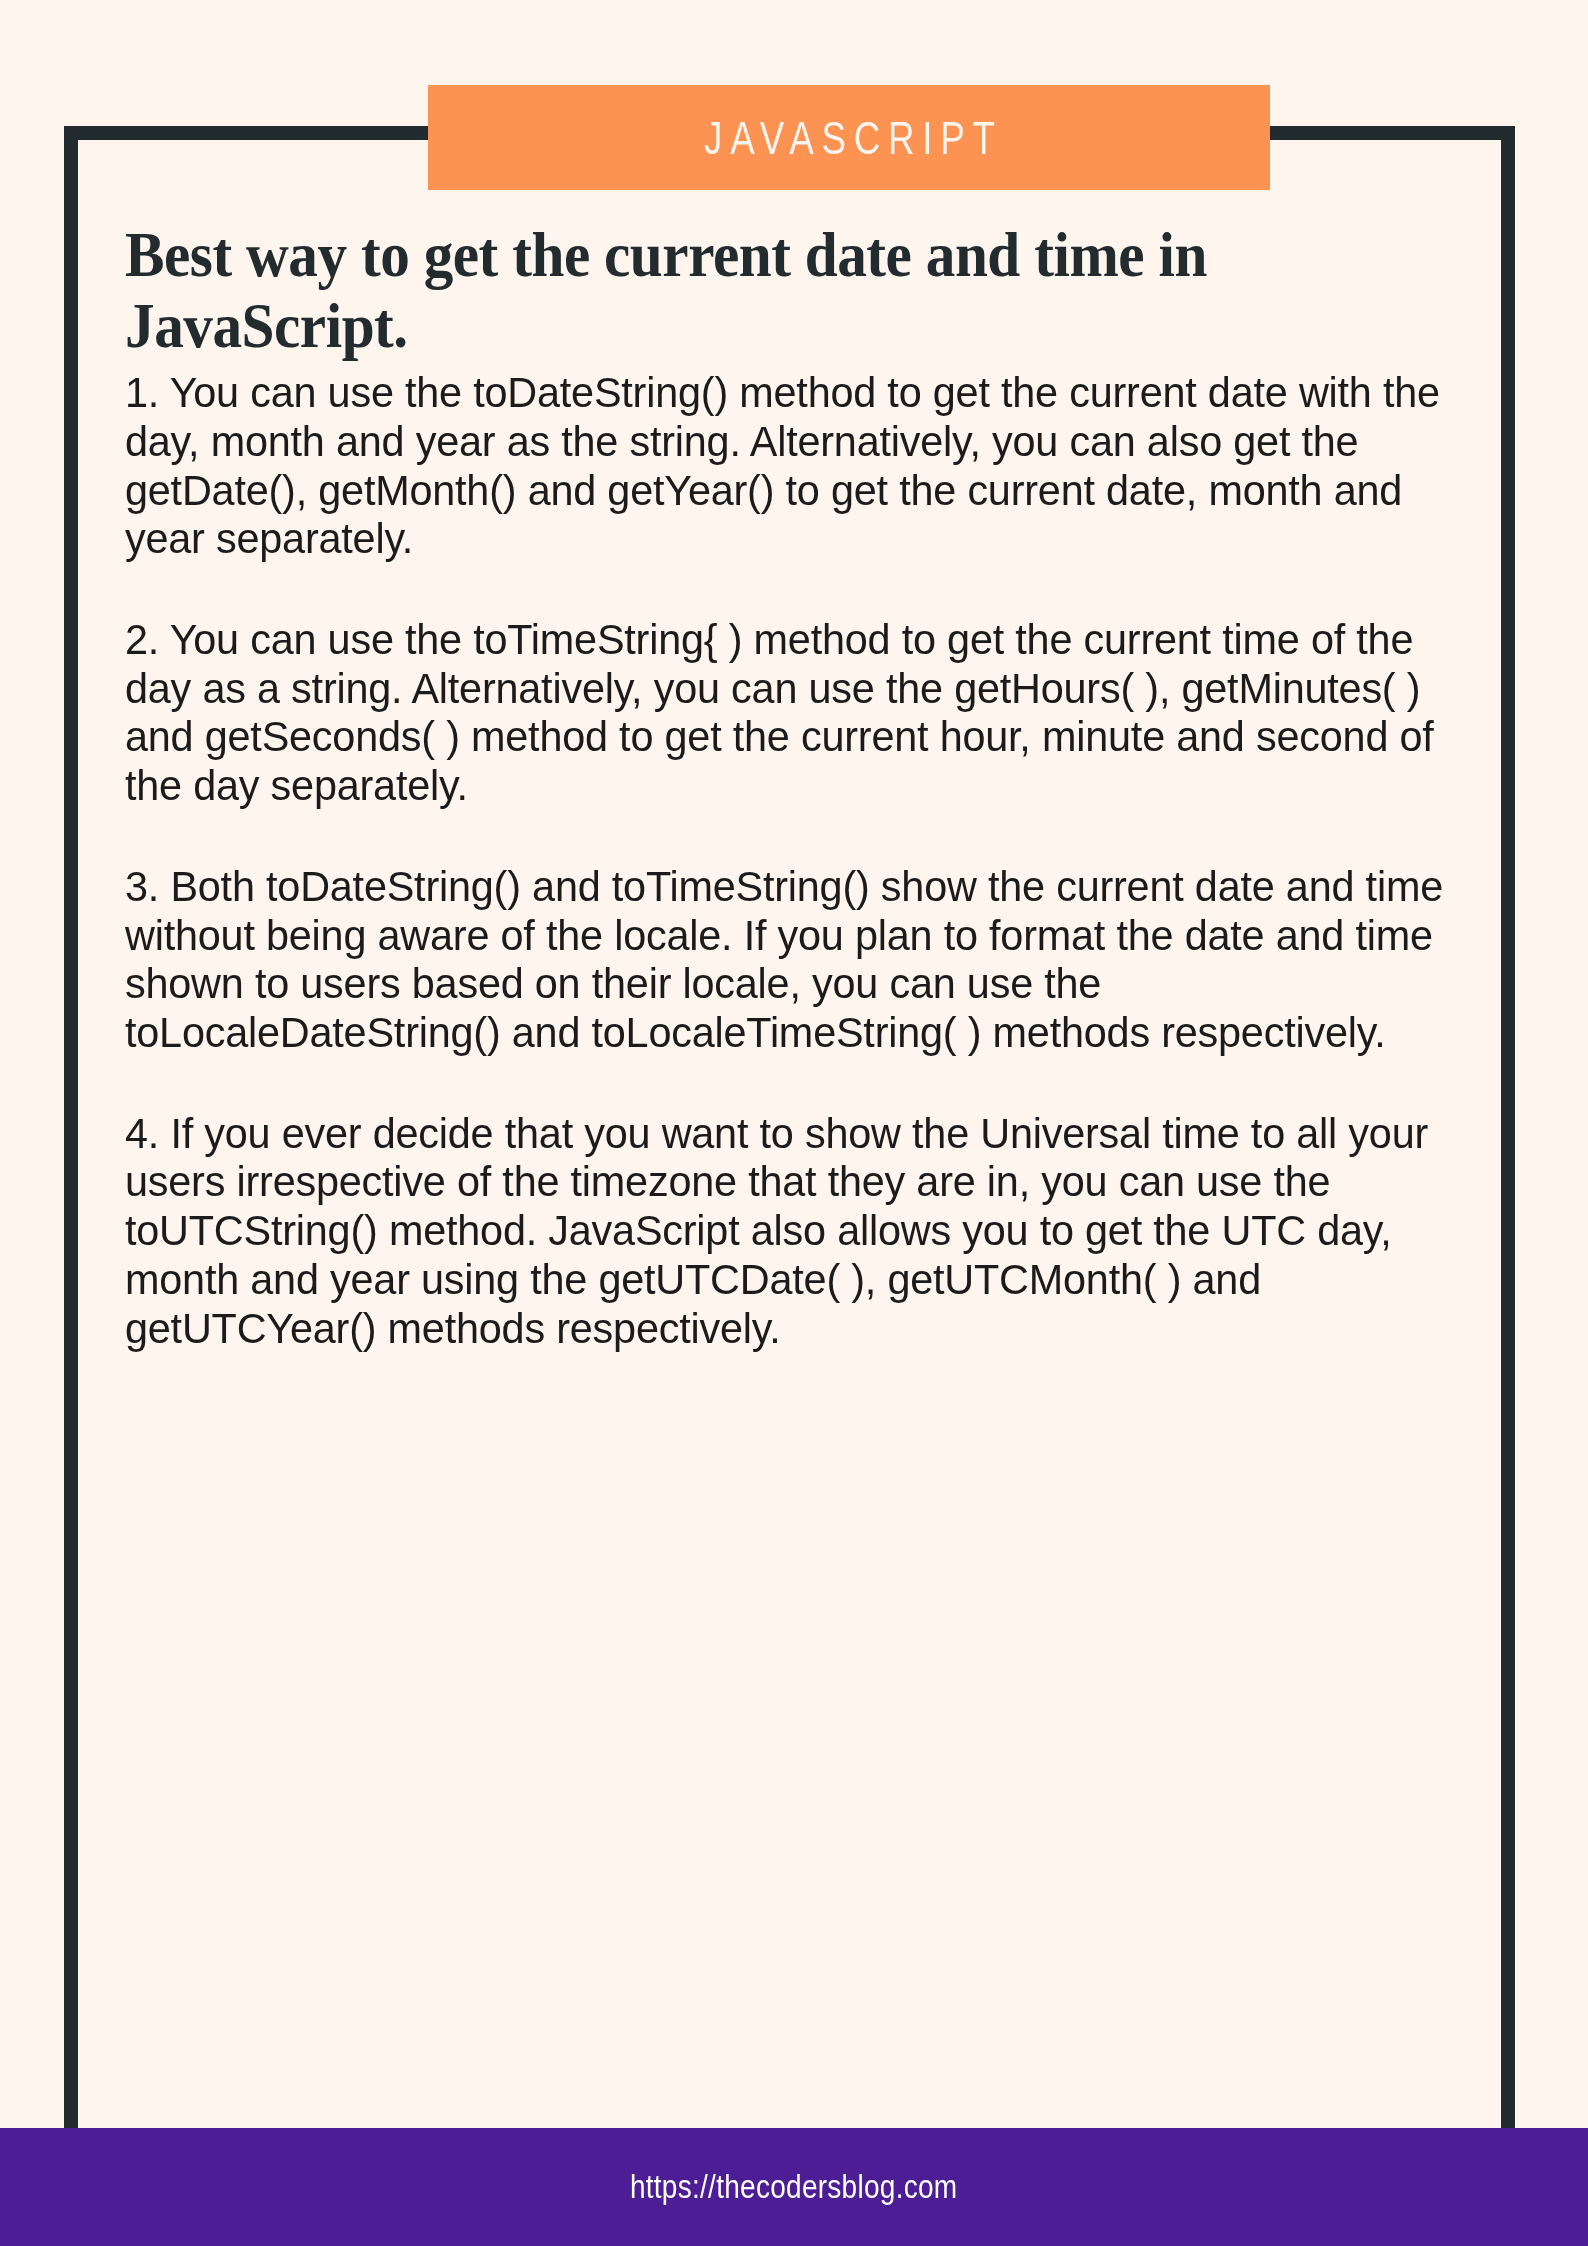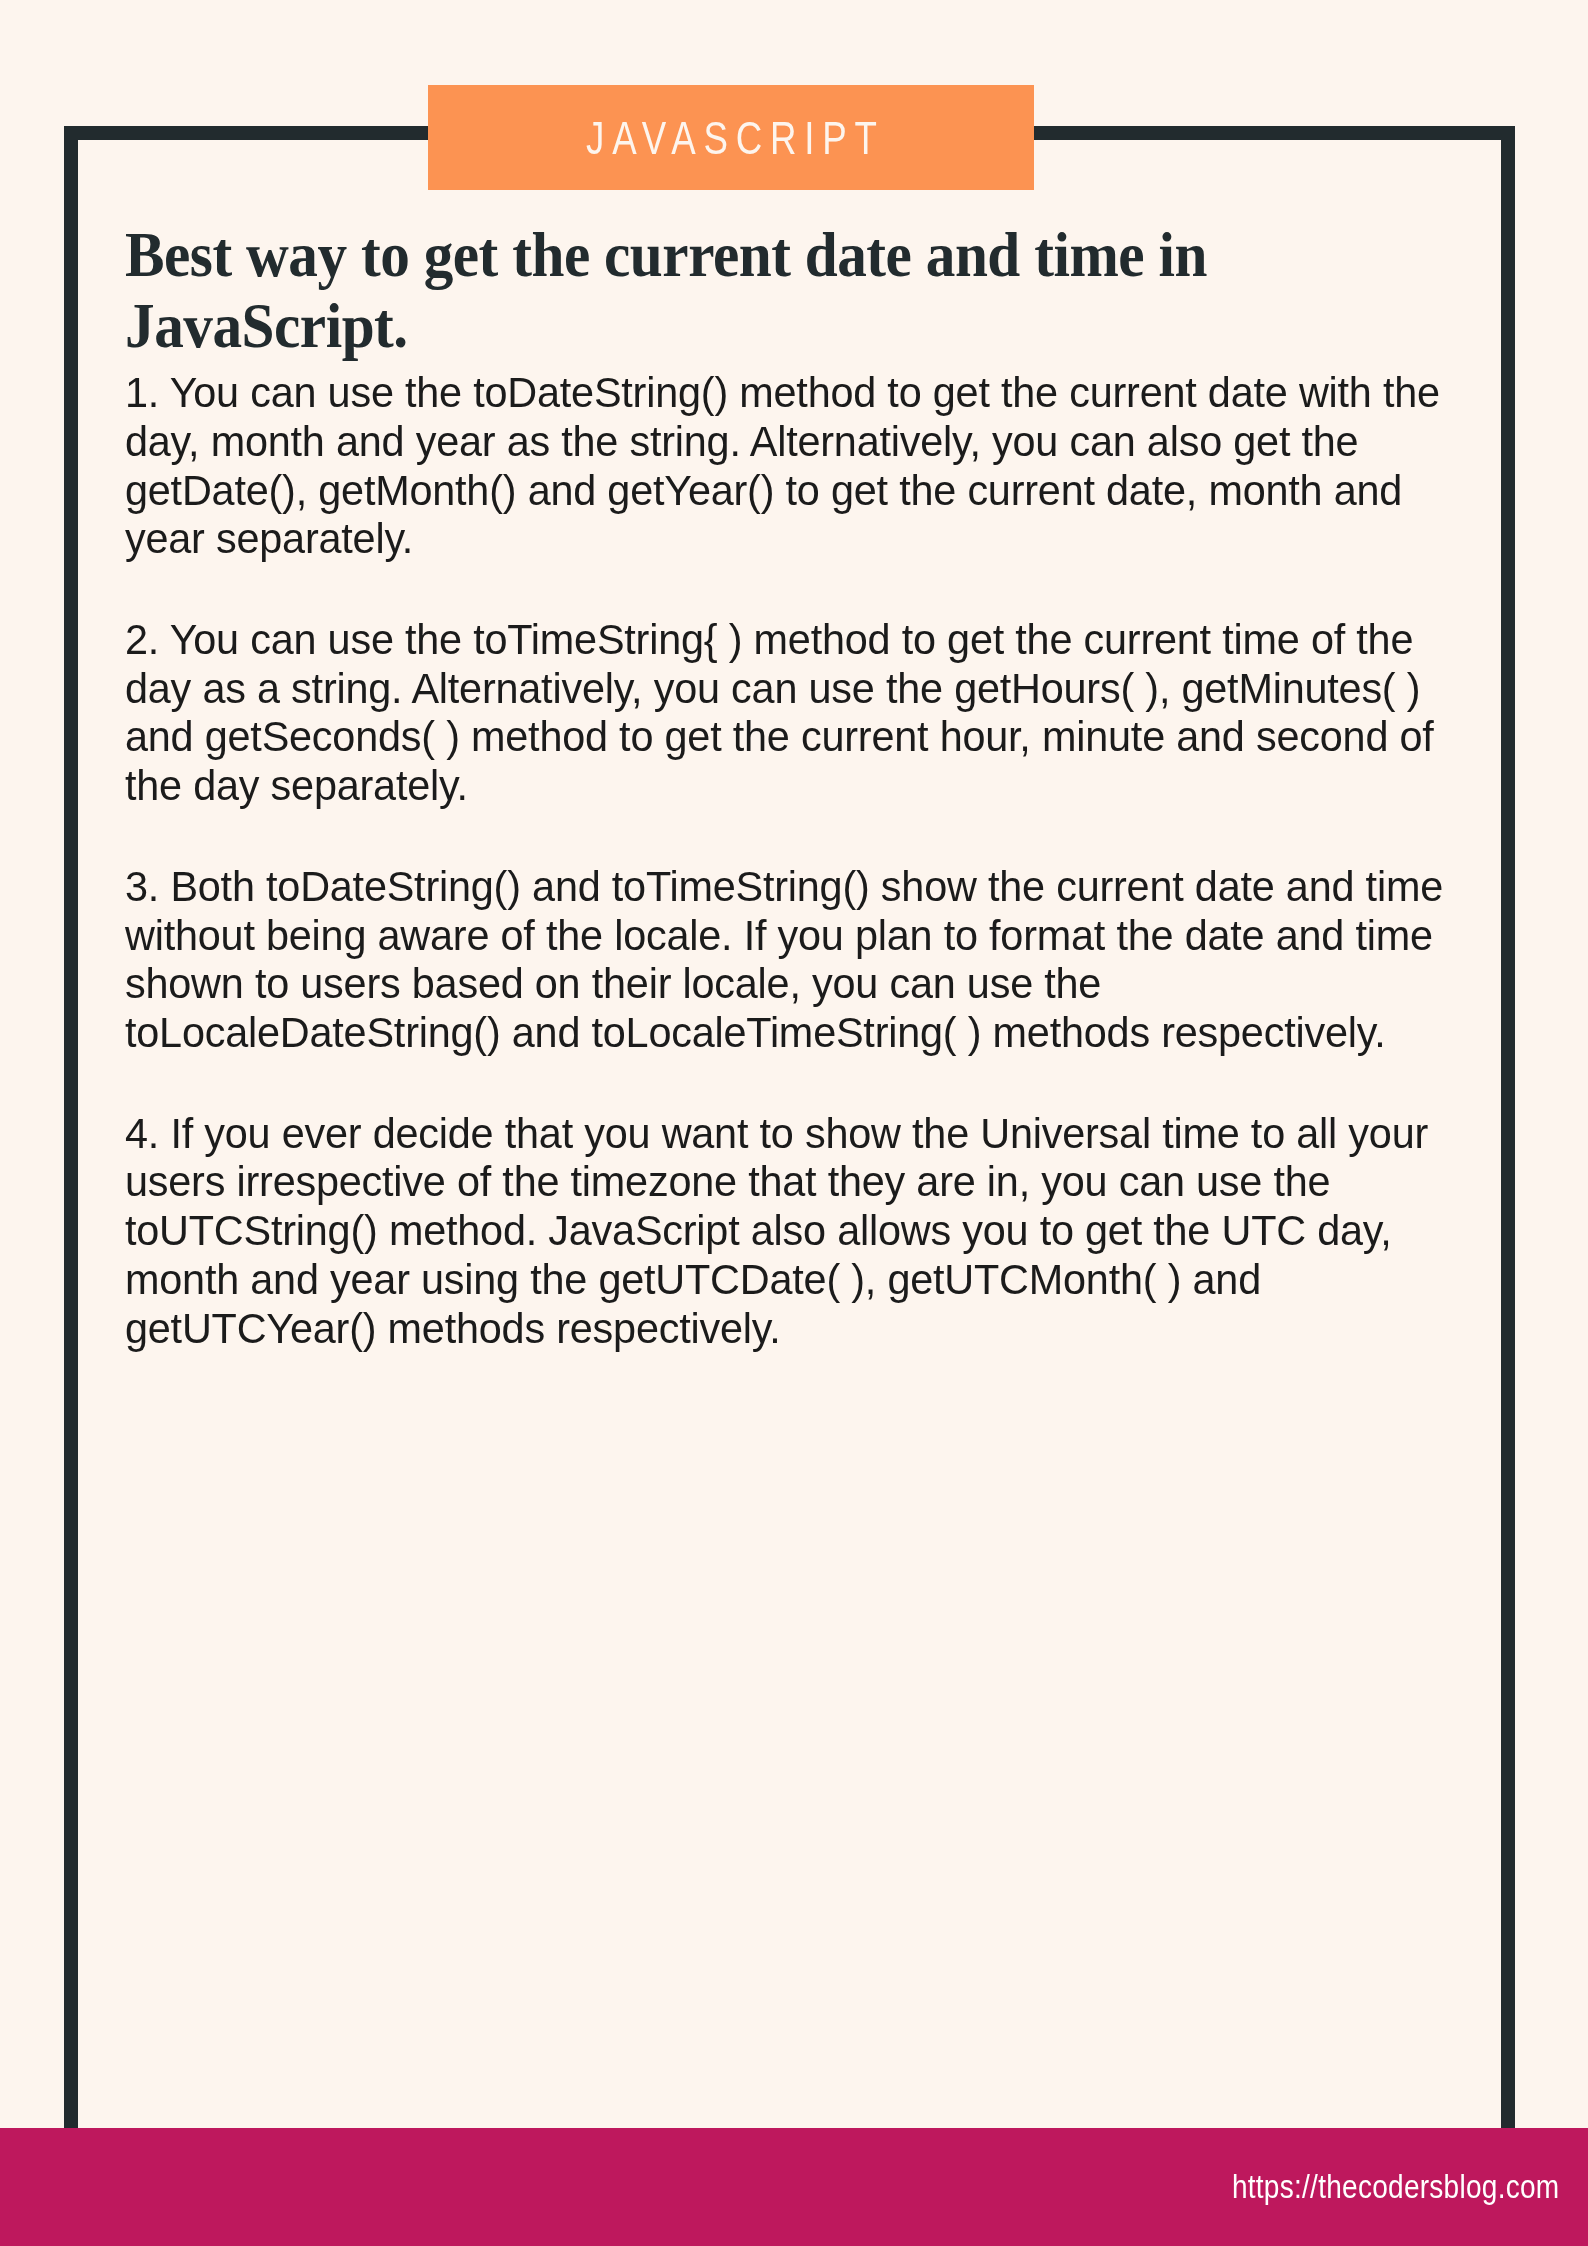--- a/index.html
+++ b/index.html
@@ -37,21 +37,21 @@
     border-bottom: none;
     box-sizing: border-box;
     pointer-events: none;
   }
 
   
   #banner {
     position: absolute;
     left: 428px;
     top: 85px;
-    width: 606px;
+    width: 842px;
     height: 105px;
     background: #FC9352;
     display: flex;
     align-items: center;
     justify-content: center;
     z-index: 5;
   }
   #banner-label {
     color: #FDF5EE;
     font-family: "Liberation Sans", sans-serif;
@@ -100,24 +100,24 @@
   }
   .body-paragraph:last-child { margin-bottom: 0; }
 
   
   #footer {
     position: absolute;
     left: 0;
     top: 2128px;
     width: 1588px;
     height: 118px;
-    background: #be185d;
+    background: #4c1d95;
     display: flex;
     align-items: center;
-    justify-content: flex-end;
+    justify-content: center;
     z-index: 8;
   }
   #footer-url {
     color: #FFFFFF;
     font-family: "Liberation Sans", sans-serif;
     font-size: 33px;
     font-weight: 400;
     letter-spacing: 0.3px;
     transform: scaleX(0.85);
     transform-origin: center center;

